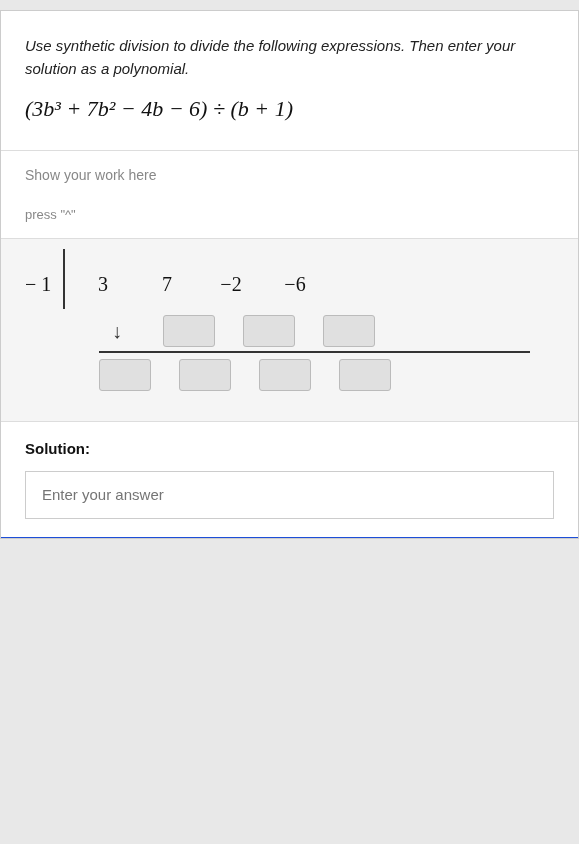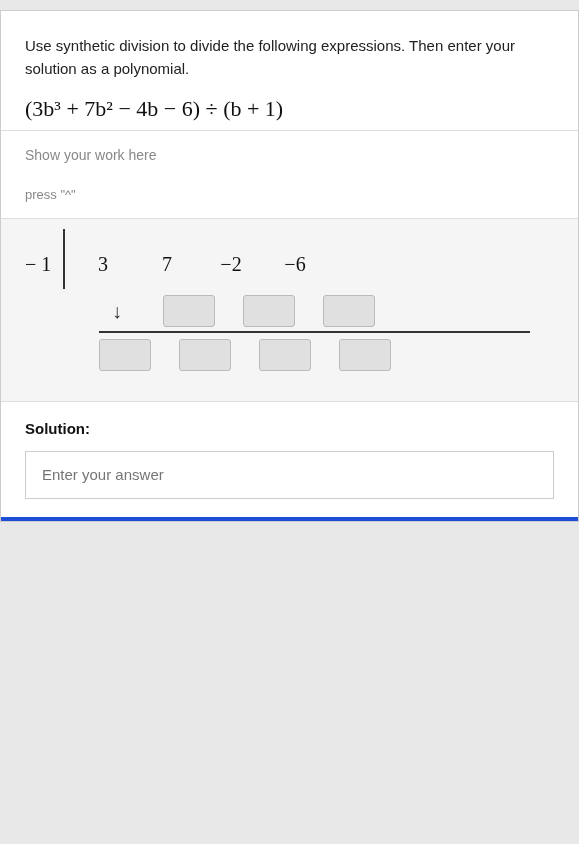--- a/index.html
+++ b/index.html
@@ -15,22 +15,23 @@
     }
 
     .page-container {
       width: 579px;
       background: #f5f5f5;
       border: 1px solid #ccc;
     }
 
     .question-section {
       background: #fff;
-      padding: 24px 24px 4px 24px;
+      padding: 24px 24px 24px 24px;
       border-bottom: 1px solid #ddd;
+      font-style: italic;
     }
 
     .question-text {
       font-family: Arial, sans-serif;
       font-size: 15px;
       color: #222;
       line-height: 1.5;
       margin-bottom: 16px;
     }
 
@@ -168,21 +169,21 @@
       width: 52px;
       height: 32px;
       background: #e0e0e0;
       border: 1px solid #bbb;
       border-radius: 3px;
     }
 
     .solution-section {
       background: #fff;
       padding: 18px 24px 0 24px;
-      border-bottom: 4px solid #1d4ed8;
+      border-bottom: 1px solid #1d4ed8;
     }
 
     .solution-label {
       font-family: Arial, sans-serif;
       font-size: 15px;
       font-weight: bold;
       color: #111;
       margin-bottom: 14px;
       display: block;
     }

